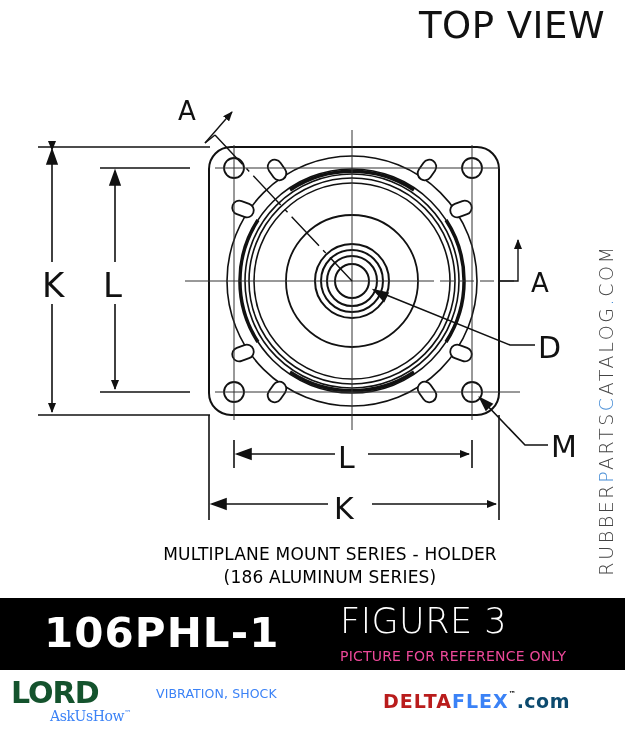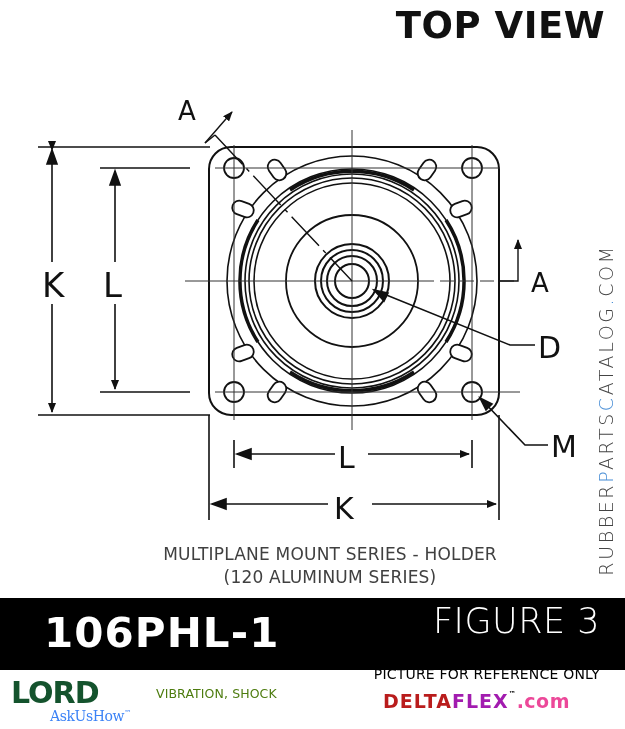--- a/index.html
+++ b/index.html
@@ -1,36 +1,36 @@
 <!DOCTYPE html>
 <html><head>
 <meta charset="utf-8">
 <style>
   html, body { margin: 0; padding: 0; background: #ffffff; }
   body { width: 625px; height: 729px; position: relative; overflow: hidden; font-family: "DejaVu Sans", sans-serif; }
   .abs { position: absolute; }
-  #view-title { left: 380px; top: 4px; width: 225px; text-align: right; font-size: 37px; font-weight: 700; letter-spacing: 0.5px; color: #111; font-family: "DejaVu Sans", sans-serif; }
+  #view-title { left: 380px; top: 4px; width: 225px; text-align: right; font-size: 37px; font-weight: 400; letter-spacing: 0.5px; color: #111; font-family: "DejaVu Sans", sans-serif; }
   #drawing { left: 0; top: 60px; }
   #side-url { left: 588px; top: 220px; width: 36px; height: 380px; }
   #side-url-text { position: absolute; left: 18px; top: 190px; transform: translate(-50%, -50%) rotate(-90deg); white-space: nowrap; font-size: 19px; letter-spacing: 2.6px; color: #444; font-weight: 300; }
   #side-url-text .hl { color: #4a8fd6; }
-  #caption { left: 80px; top: 543px; width: 500px; text-align: center; font-size: 17px; line-height: 23px; color: #404040; letter-spacing: 0.2px; }
+  #caption { left: 80px; top: 543px; width: 500px; text-align: center; font-size: 17px; line-height: 23px; color: #000000; letter-spacing: 0.2px; }
   #band { left: 0; top: 598px; width: 625px; height: 72px; background: #000; }
   #part-number { left: 44px; top: 610px; font-size: 40px; font-weight: 900; color: #fff; font-family: "DejaVu Sans", sans-serif; letter-spacing: 1px; transform: scaleX(1.05); transform-origin: left; }
-  #figure-label { left: 340px; top: 601px; width: 260px; text-align: right; font-size: 35px; color: #fff; font-weight: 300; letter-spacing: 0.5px; }
-  #figure-note { left: 340px; top: 648px; width: 260px; text-align: right; font-size: 14px; color: #000000; letter-spacing: 0.2px; margin-top: 18px; }
+  #figure-label { left: 340px; top: 601px; width: 260px; text-align: left; font-size: 35px; color: #fff; font-weight: 300; letter-spacing: 0.5px; }
+  #figure-note { left: 340px; top: 648px; width: 260px; text-align: left; font-size: 14px; color: #ec4899; letter-spacing: 0.2px; }
   #lord-logo { left: 11px; top: 678px; font-size: 30px; font-weight: 900; color: #14532d; font-family: "DejaVu Sans", sans-serif; letter-spacing: -1px; line-height: 30px; }
   #lord-tagline { left: 50px; top: 708px; font-size: 14px; color: #3b82f6; font-family: "DejaVu Serif", serif; letter-spacing: -0.4px; }
   #lord-tagline sup { font-size: 7px; }
-  #lord-desc { left: 156px; top: 686px; font-size: 12.5px; line-height: 15px; color: #4d7c0f; letter-spacing: 0.1px; }
+  #lord-desc { left: 156px; top: 686px; font-size: 12.5px; line-height: 15px; color: #3b82f6; letter-spacing: 0.1px; }
   #deltaflex { left: 383px; top: 690px; font-size: 19px; font-weight: 900; letter-spacing: 1px; }
   #deltaflex .delta { color: #b91c1c; }
-  #deltaflex .flex { color: #a21caf; }
+  #deltaflex .flex { color: #3b82f6; }
   #deltaflex .tm { font-size: 7px; vertical-align: top; color: #000; }
-  #deltaflex .com { color: #ec4899; font-weight: 600; letter-spacing: 0.5px; }
+  #deltaflex .com { color: #0c4a6e; font-weight: 600; letter-spacing: 0.5px; }
 </style>
 </head>
 <body>
 
 <div id="view-title" class="abs">TOP VIEW</div>
 
 <svg id="drawing" class="abs" width="625" height="480" viewBox="0 60 625 480" xmlns="http://www.w3.org/2000/svg">
   <defs>
     <marker id="arr" markerWidth="10" markerHeight="8" refX="9" refY="4" orient="auto" markerUnits="userSpaceOnUse">
       <path d="M0,0 L10,4 L0,8 z" fill="#111"></path>
@@ -131,21 +131,21 @@
     <text x="551" y="457" font-size="30">M</text>
   </g>
 </svg>
 
 <div id="side-url" class="abs">
   <div id="side-url-text"><span>RUBBER</span><span class="hl">P</span><span>ARTS</span><span class="hl">C</span><span>ATALOG</span><span class="hl">.</span><span>COM</span></div>
 </div>
 
 <div id="caption" class="abs">
   <div>MULTIPLANE MOUNT SERIES - HOLDER</div>
-  <div>(120 ALUMINUM SERIES)</div>
+  <div>(186 ALUMINUM SERIES)</div>
 </div>
 
 <div id="band" class="abs"></div>
 <div id="part-number" class="abs">106PHL-1</div>
 <div id="figure-label" class="abs">FIGURE 3</div>
 <div id="figure-note" class="abs">PICTURE FOR REFERENCE ONLY</div>
 
 <div id="lord-logo" class="abs">LORD</div>
 <div id="lord-tagline" class="abs"><span>AskUsHow</span><sup>™</sup></div>
 <div id="lord-desc" class="abs">

